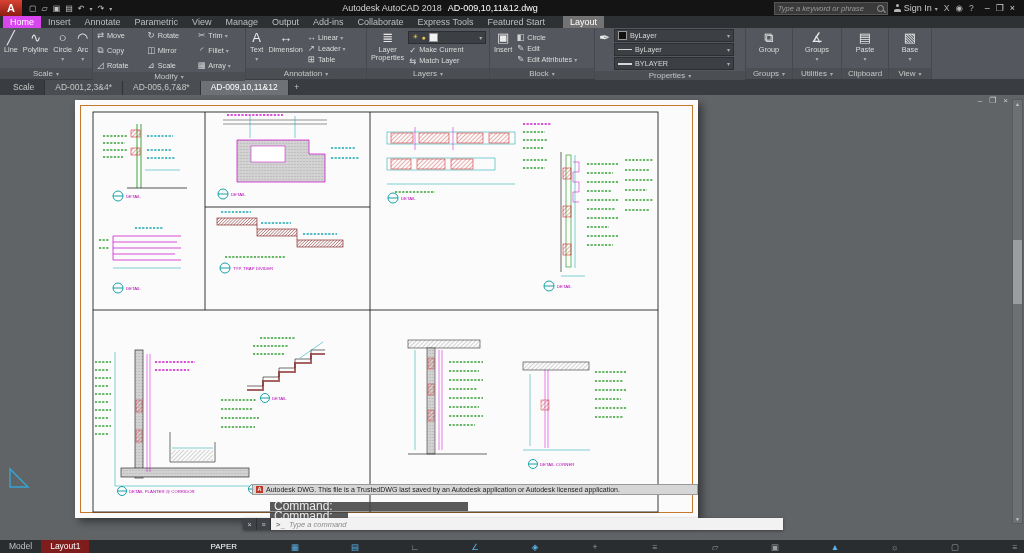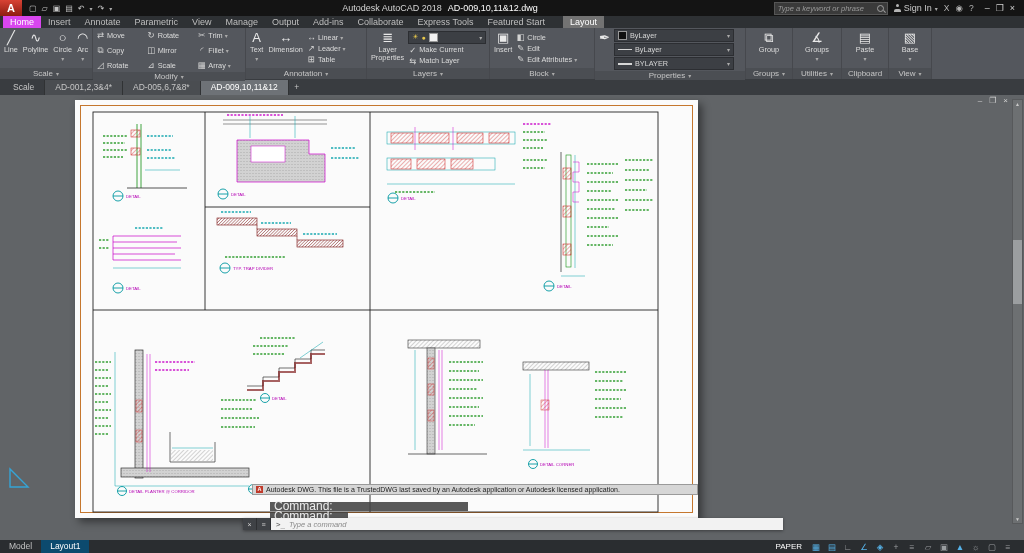--- a/index.html
+++ b/index.html
@@ -82,22 +82,22 @@
 
   .cmdbar{position:absolute;left:243px;top:423px;width:540px;height:12px;display:flex;align-items:stretch;font-size:8px;z-index:7;box-shadow:0 1px 3px rgba(0,0,0,.4);}
   .cmdbtn{width:13px;background:#3f4246;color:#cfcfcf;display:flex;align-items:center;justify-content:center;font-size:7px;border-right:1px solid #2e3033;flex:none;}
   .cmdfield{flex:1;background:#f2f2f2;display:flex;align-items:center;gap:4px;padding:0 5px;color:#555;}
   .prompt{color:#666;font-family:"DejaVu Sans Mono",monospace;font-size:7.5px;}
   .ph{font-style:italic;color:#8a8a8a;font-size:7.5px;}
 
   
   .statusbar{position:absolute;bottom:0;height:13px;left:0;right:0;background:#2a2d30;display:flex;align-items:center;font-size:8.5px;color:#c2c2c2;z-index:30;}
   .stab{padding:0 9px;height:13px;line-height:13px;}
-  .stab.active{background:#0c4a6e;color:#fff;}
-  .sright{margin-left:auto;display:flex;align-items:center;padding-right:8px;}
+  .stab.active{background:#7f1d1d;color:#fff;}
+  .sright{margin-left:auto;display:flex;align-items:center;padding-right:1px;gap:44px;}
   .paperbtn{color:#fff;padding:0 6px;font-size:8px;}
   .sicon2{width:16px;text-align:center;font-size:8.5px;}
   .sicon2.on{color:#56b2e8;}
   .sicon2.off{color:#9a9da0;}
 </style>
 </head>
 <body>
 
 <div class="app">
 

